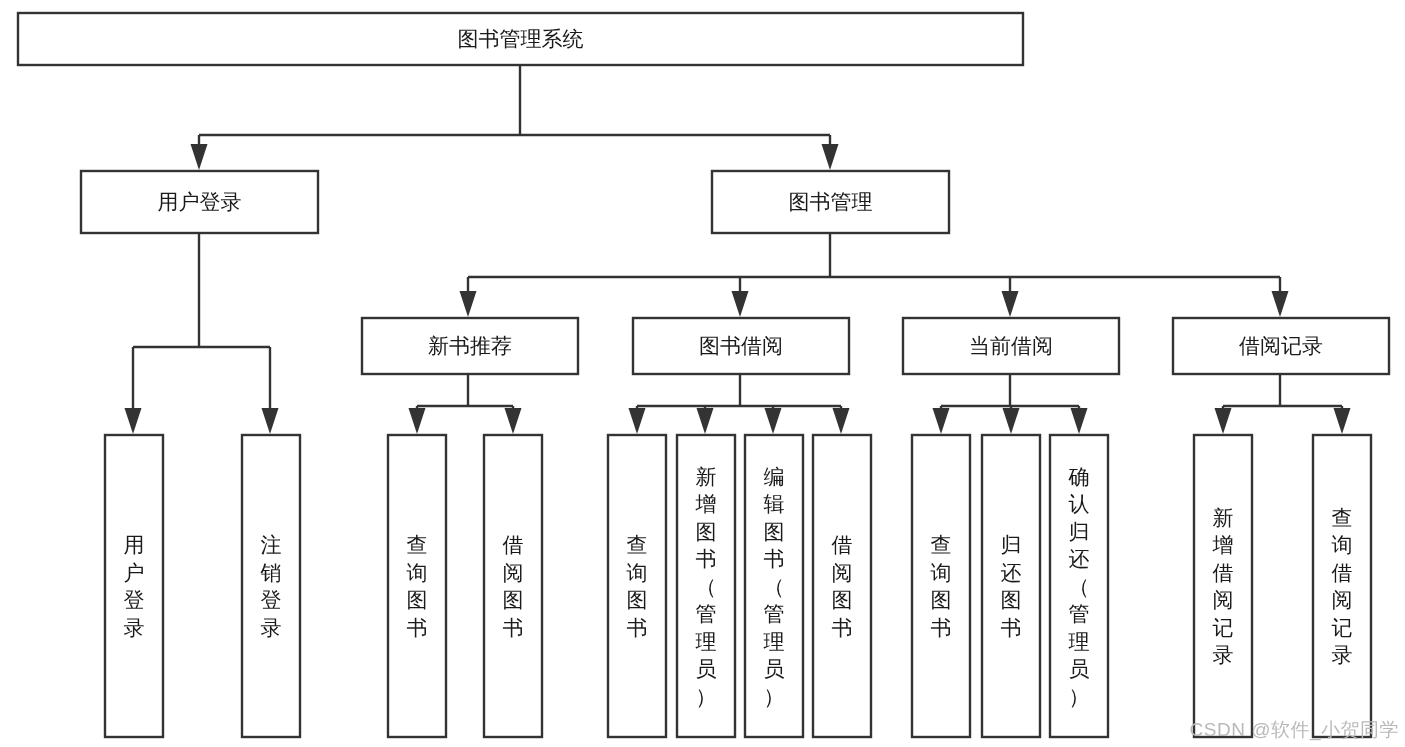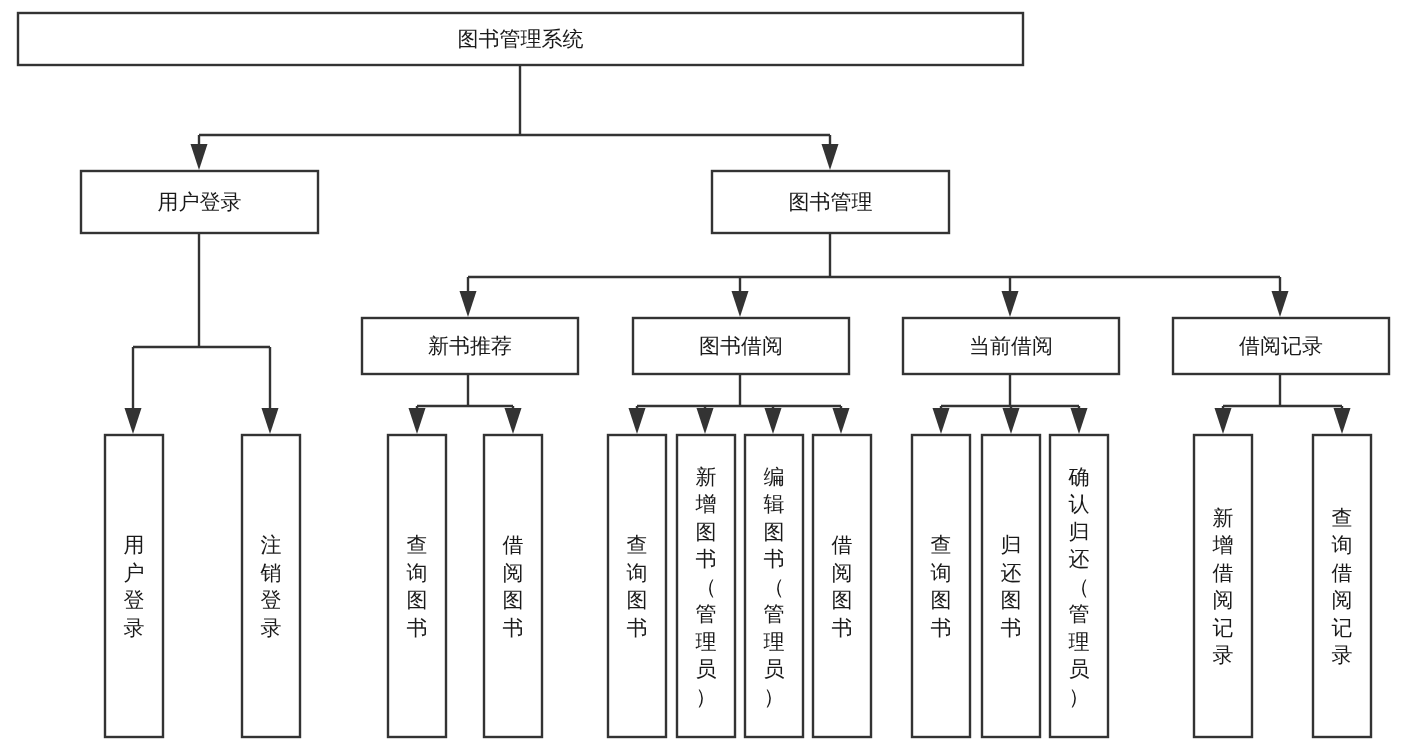--- a/index.html
+++ b/index.html
@@ -218,14 +218,15 @@
           <rect class="node-rect" x="1194" y="435" width="58" height="302"></rect>
           <text class="node-label-v" x="1223" y="524.95"><tspan x="1223" dy="0">新</tspan><tspan x="1223" dy="27.5">增</tspan><tspan x="1223" dy="27.5">借</tspan><tspan x="1223" dy="27.5">阅</tspan><tspan x="1223" dy="27.5">记</tspan><tspan x="1223" dy="27.5">录</tspan></text>
         </g>
         <g>
           <rect class="node-rect" x="1313" y="435" width="58" height="302"></rect>
           <text class="node-label-v" x="1342" y="524.95"><tspan x="1342" dy="0">查</tspan><tspan x="1342" dy="27.5">询</tspan><tspan x="1342" dy="27.5">借</tspan><tspan x="1342" dy="27.5">阅</tspan><tspan x="1342" dy="27.5">记</tspan><tspan x="1342" dy="27.5">录</tspan></text>
         </g>
       </g>
   </svg>
 
+  <div class="watermark">CSDN @软件_小贺同学</div>
 
 </div>
 
 </body></html>

